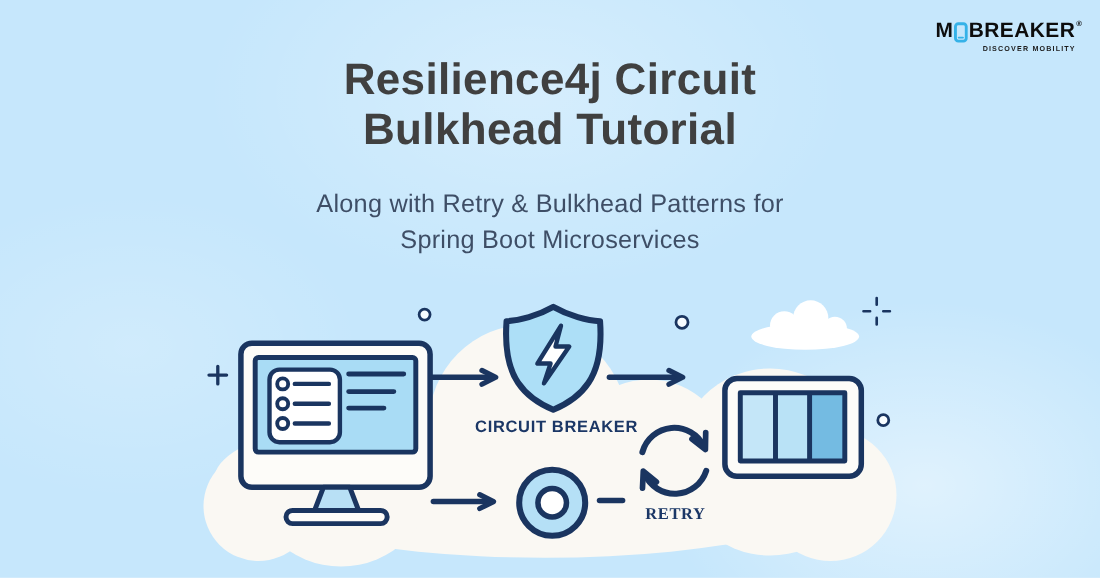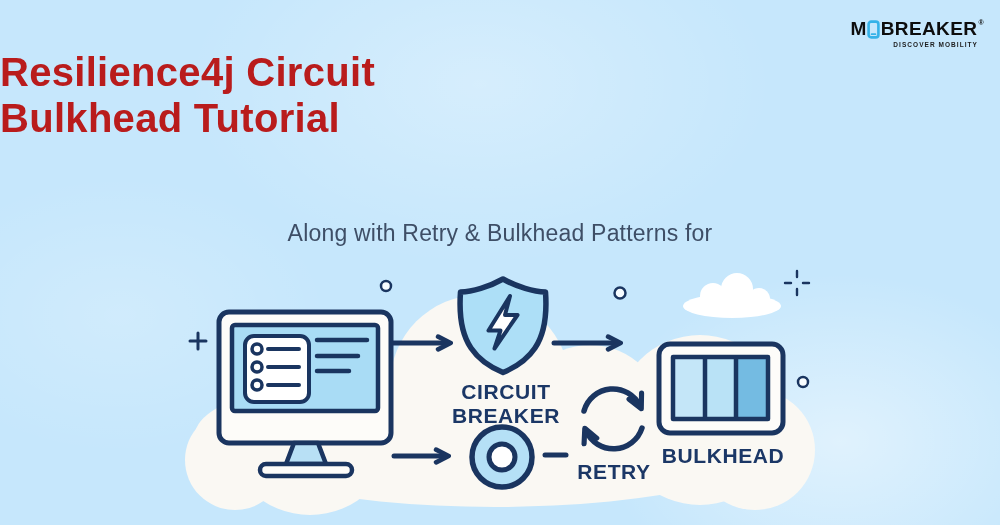--- a/index.html
+++ b/index.html
@@ -12,35 +12,35 @@
     position:absolute;inset:0;
     background:
       radial-gradient(340px 240px at 84% 84%, rgba(255,255,255,.45), rgba(255,255,255,0) 70%),
       radial-gradient(420px 260px at 48% 16%, rgba(255,255,255,.28), rgba(255,255,255,0) 70%),
       radial-gradient(300px 200px at 12% 60%, rgba(255,255,255,.18), rgba(255,255,255,0) 70%),
       #c6e7fc;
   }
   svg.diagram{position:absolute;left:0;top:0;}
   .title{
     position:absolute;left:0;top:49px;width:100%;
-    text-align:left;font-size:40px;line-height:46px;font-weight:bold;
-    letter-spacing:.3px;color:#b91c1c;
+    text-align:center;font-size:40px;line-height:46px;font-weight:bold;
+    letter-spacing:.3px;color:#404040;
   }
   .subtitle{
     position:absolute;left:0;top:169px;width:100%;
     text-align:center;font-size:23px;line-height:32px;font-weight:400;
-    color:#3e4e66;letter-spacing:.2px;margin-top:48px;
+    color:#3e4e66;letter-spacing:.2px;
   }
   .diagram-label{
     position:absolute;text-align:center;
-    font-size:21px;font-weight:bold;color:#1b3766;letter-spacing:.6px;
+    font-size:15px;font-weight:bold;color:#1b3766;letter-spacing:.6px;
   }
   #lbl-microservice{left:227px;top:482px;width:160px;}
   #lbl-circuit-breaker{left:406px;top:380px;width:200px;}
-  #lbl-retry{left:564px;top:460px;width:100px;}
+  #lbl-retry{left:564px;top:460px;width:100px;font-family:Liberation Serif, serif;}
   #lbl-bulkhead{left:648px;top:444px;width:150px;}
   .logo{
     position:absolute;right:16px;top:19px;text-align:right;color:#0d0d0d;
   }
   .logo-row{
     display:flex;align-items:center;justify-content:flex-end;
     font-weight:900;font-size:19px;letter-spacing:.4px;line-height:20px;
   }
   .logo-row .phone{display:inline-flex;margin:0 .5px;}
   .logo-row sup{font-size:7px;font-weight:700;align-self:flex-start;line-height:8px;margin-left:1px;}
@@ -136,25 +136,25 @@
       <path d="M705 357 V419 M736 357 V419" stroke="#1a3560" stroke-width="4.5"></path>
     </g>
   </svg>
 
   <div class="title">
     <div>Resilience4j Circuit</div>
     <div>Bulkhead Tutorial</div>
   </div>
   <div class="subtitle">
     <div>Along with Retry &amp; Bulkhead Patterns for</div>
+    <div>Spring Boot Microservices</div>
   </div>
 
   <div class="diagram-label" id="lbl-circuit-breaker">CIRCUIT BREAKER</div>
   <div class="diagram-label" id="lbl-retry">RETRY</div>
-  <div class="diagram-label" id="lbl-bulkhead">BULKHEAD</div>
 
   <div class="logo">
     <div class="logo-row">
       <span>M</span>
       <span class="phone">
         <svg width="13" height="19" viewBox="0 0 13 19">
           <rect x="1.6" y="1.6" width="9.8" height="15.8" rx="2.6" fill="none" stroke="#35b2e8" stroke-width="2.6"></rect>
           <path d="M4.6 14.2 H8.4" stroke="#35b2e8" stroke-width="1.8" stroke-linecap="round"></path>
         </svg>
       </span>

